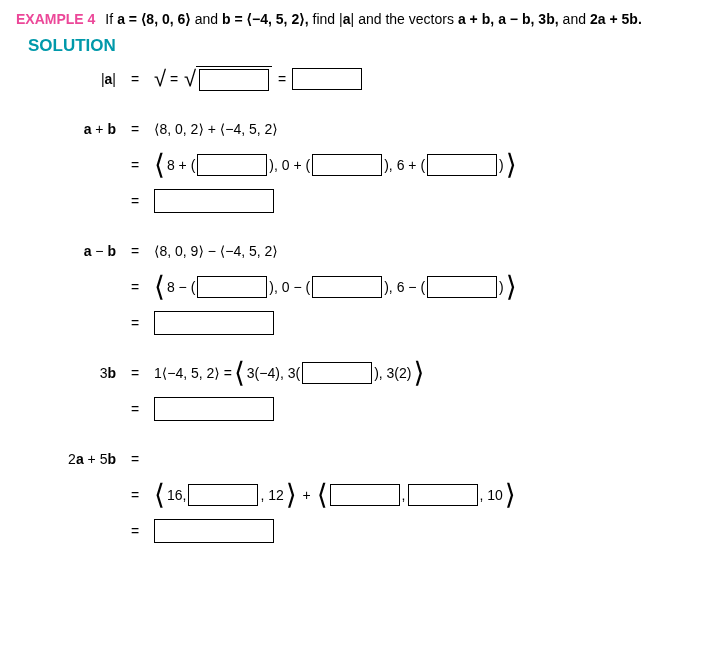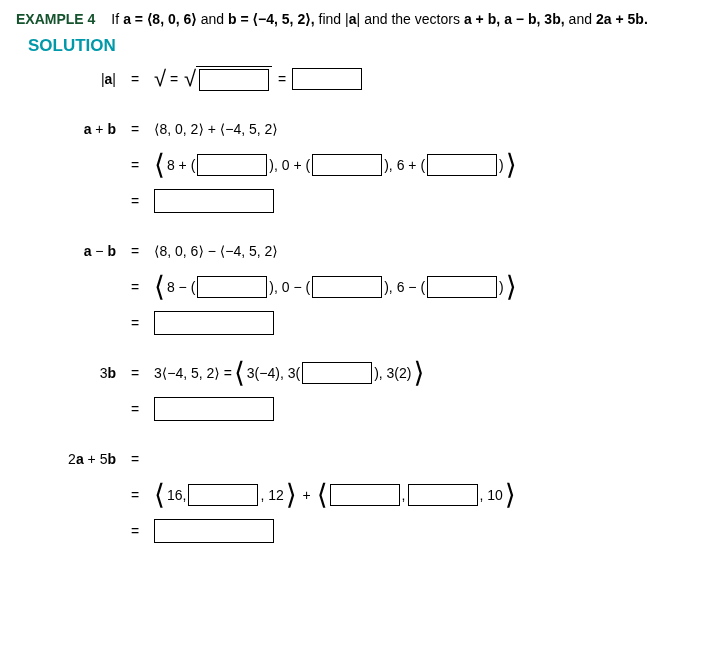--- a/index.html
+++ b/index.html
@@ -14,25 +14,25 @@
     }
     .example-header {
       display: flex;
       align-items: baseline;
       flex-wrap: wrap;
       gap: 4px;
       margin-bottom: 4px;
       line-height: 1.6;
     }
     .example-label {
-      color: #14532d;
+      color: #ec4899;
       font-weight: bold;
       font-family: Arial, sans-serif;
       font-size: 14px;
-      margin-right: 12px;
+      margin-right: 6px;
     }
     .header-text {
       font-family: Arial, sans-serif;
       font-size: 14px;
     }
     .bold { font-weight: bold; }
     .solution-label {
       color: #0099aa;
       font-family: Arial, sans-serif;
       font-size: 17px;
@@ -186,21 +186,21 @@
       <span class="input-box-result"></span>
     </div>
   </div>
 
   <div style="height:8px"></div>
 
   <div class="math-row">
     <div class="label-col"><b>a</b> − <b>b</b></div>
     <div class="eq-col">=</div>
     <div class="math-content">
-      <span>⟨8, 0, 6⟩ − ⟨−4, 5, 2⟩</span>
+      <span>⟨8, 0, 9⟩ − ⟨−4, 5, 2⟩</span>
     </div>
   </div>
 
   <div class="math-row">
     <div class="label-col"></div>
     <div class="eq-col">=</div>
     <div class="math-content">
       <span class="angle-bracket-left">⟨</span>
       <span>8 − (</span>
       <span class="input-box-sm"></span>
@@ -220,21 +220,21 @@
       <span class="input-box-result"></span>
     </div>
   </div>
 
   <div style="height:8px"></div>
 
   <div class="math-row">
     <div class="label-col">3<b>b</b></div>
     <div class="eq-col">=</div>
     <div class="math-content">
-      <span>3⟨−4, 5, 2⟩ =</span>
+      <span>1⟨−4, 5, 2⟩ =</span>
       <span class="angle-bracket-left">⟨</span>
       <span>3(−4), 3(</span>
       <span class="input-box-sm"></span>
       <span>), 3(2)</span>
       <span class="angle-bracket-right">⟩</span>
     </div>
   </div>
 
   <div class="math-row">
     <div class="label-col"></div>

